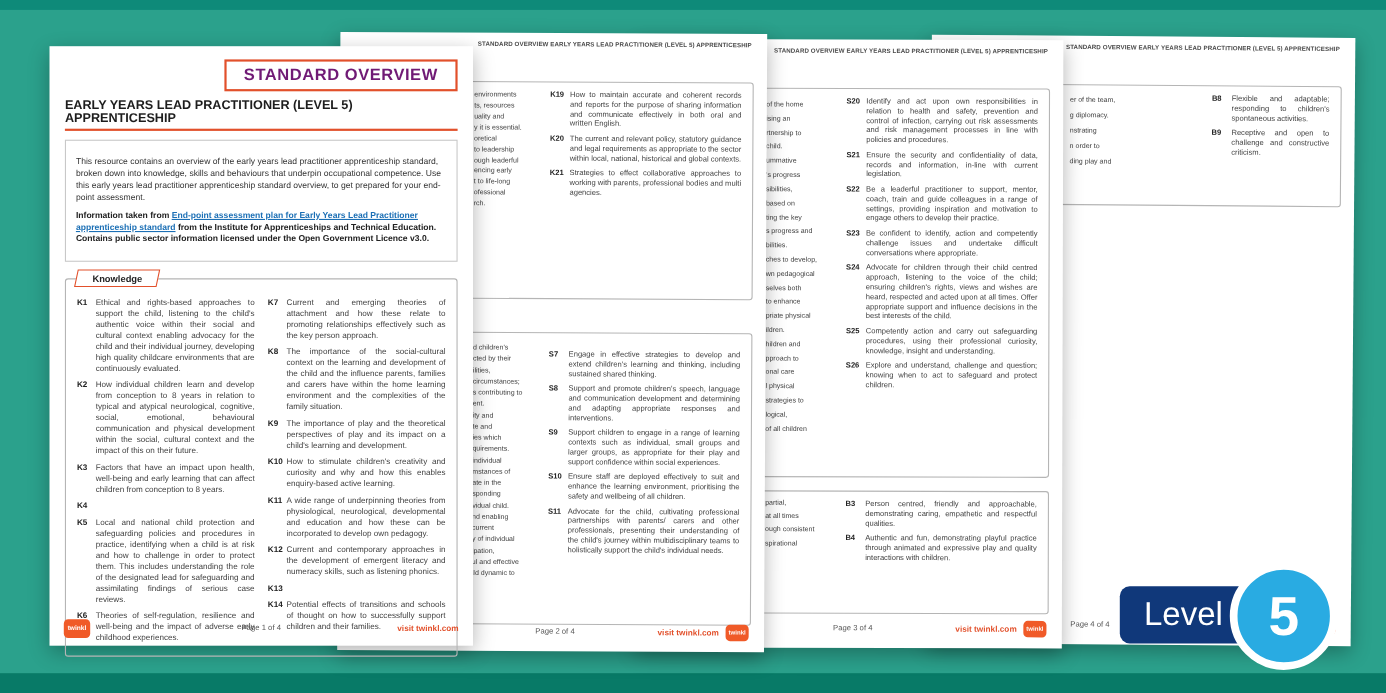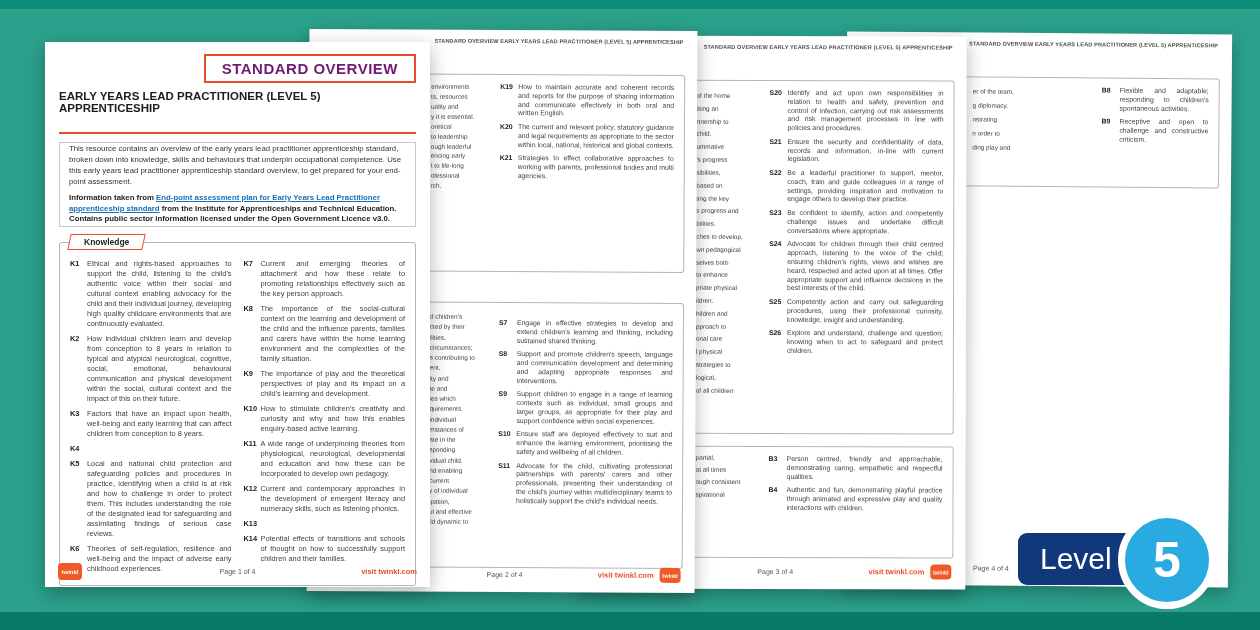--- a/index.html
+++ b/index.html
@@ -11,22 +11,22 @@
   .page{position:absolute;background:#ffffff;box-shadow:0 6px 18px rgba(0,0,0,.30);}
   .p1{left:45px;top:42px;width:385px;height:545px;z-index:40;padding:12px 14px;box-sizing:border-box;}
   .p2{left:308px;top:30px;width:388px;height:562px;z-index:30;transform:rotate(.3deg);}
   .p3{left:578px;top:36px;width:388px;height:553px;z-index:20;transform:rotate(.15deg);}
   .p4{left:845px;top:33px;width:385px;height:553px;z-index:10;transform:rotate(.45deg);}
 
   
   .title-box{margin-left:auto;width:max-content;border:2px solid #e2502b;
     padding:4px 16px;font-size:15px;font-weight:bold;letter-spacing:.5px;color:#701a75;}
   .subtitle{margin-top:7px;font-size:11.5px;font-weight:bold;color:#1d1d1d;
-    padding-bottom:18px;border-bottom:2px solid #e2502b;}
-  .intro-box{margin-top:8px;border:1px solid #c8c8c8;padding:1px 9px;
+    padding-bottom:3px;border-bottom:2px solid #e2502b;}
+  .intro-box{margin-top:8px;border:1px solid #c8c8c8;padding:14px 9px;
     font-size:7.8px;color:#333;line-height:1.4;}
   .intro-p2{margin-top:5px;font-weight:bold;color:#222;}
   .doc-link{color:#1b6fb5;text-decoration:underline;cursor:pointer;}
   .section-wrap{position:relative;margin-top:15px;}
   .section-tab{position:absolute;top:-8px;left:10px;background:#fff;border:1.5px solid #e2502b;
     transform:skewX(-12deg);padding:2px 14px;z-index:2;}
   .section-tab span{display:block;transform:skewX(12deg);font-size:8.5px;font-weight:bold;color:#222;}
   .items-box{border:1px solid #b5b5b5;border-radius:3px;padding:16px 10px 8px;
     display:flex;gap:12px;height:344px;box-sizing:border-box;}
   .kcol{flex:1;min-width:0;}

